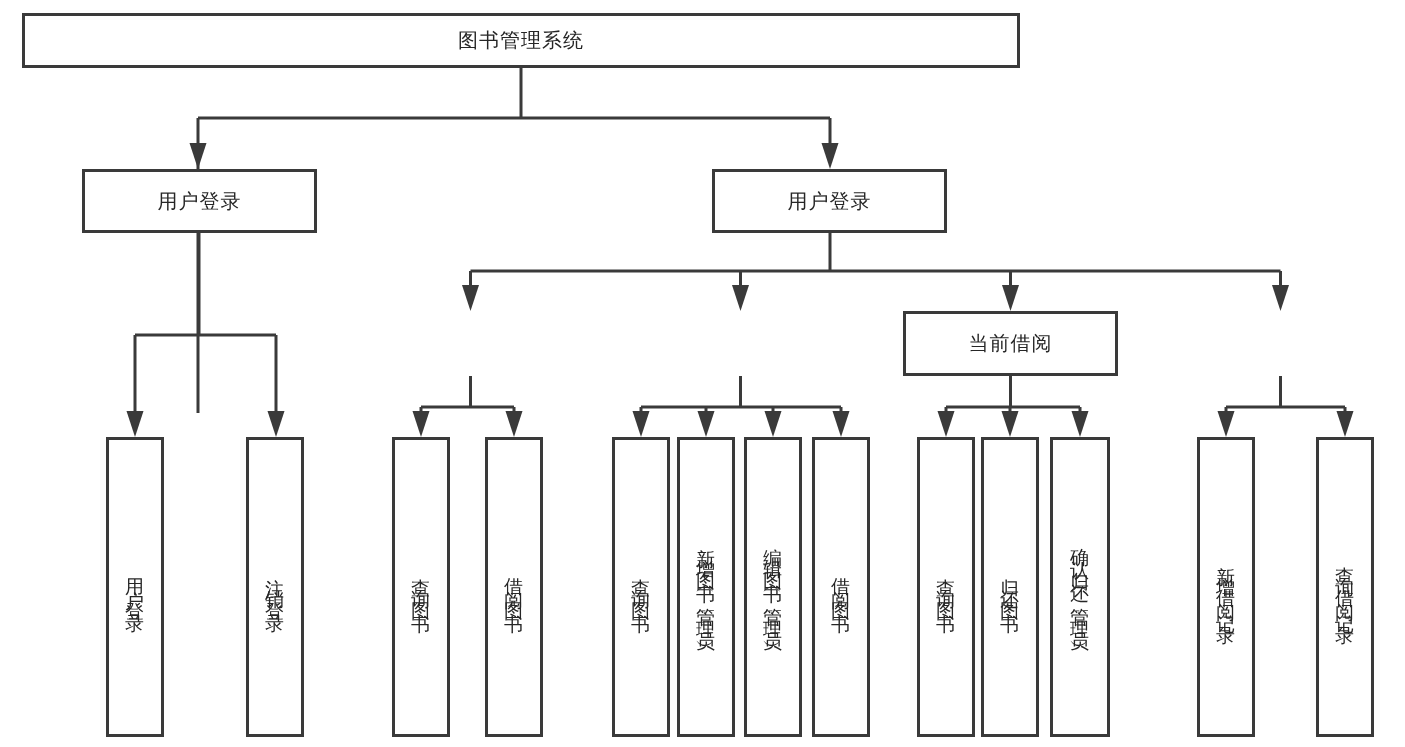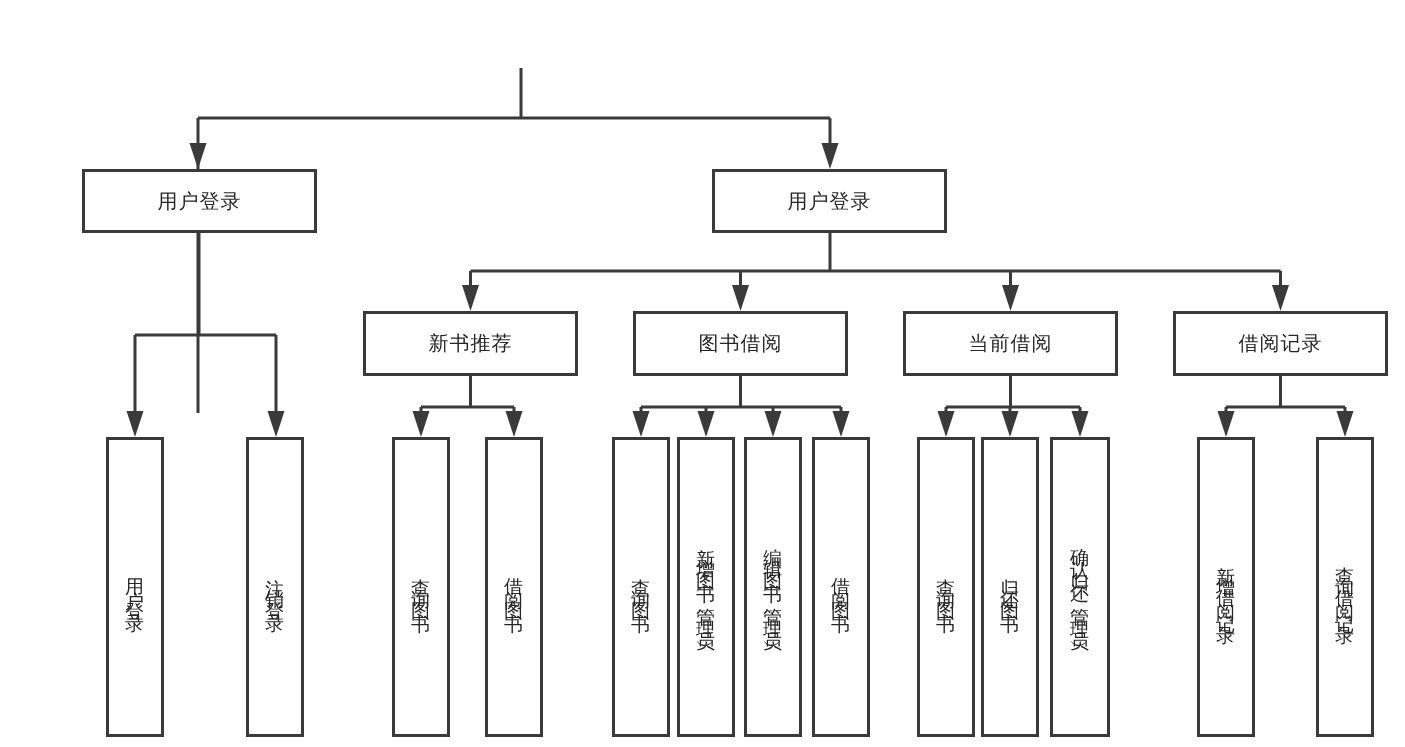--- a/index.html
+++ b/index.html
@@ -79,39 +79,33 @@
     <path d="M1010.5 376 V407 M946 407 H1080 M946 407 V415 M1010 407 V415 M1080 407 V415"></path>
     <polygon points="937.5,411 954.5,411 946,437"></polygon>
     <polygon points="1001.5,411 1018.5,411 1010,437"></polygon>
     <polygon points="1071.5,411 1088.5,411 1080,437"></polygon>
 
     <path d="M1280.5 376 V407 M1226 407 H1345 M1226 407 V415 M1345 407 V415"></path>
     <polygon points="1217.5,411 1234.5,411 1226,437"></polygon>
     <polygon points="1336.5,411 1353.5,411 1345,437"></polygon>
   </svg>
 
+  <div class="node lvl1">
+    <span>图书管理系统</span>
+  </div>
 
   <div class="node lvl2" style="left:82px;">
     <span>用户登录</span>
   </div>
   <div class="node lvl2" style="left:712px;">
     <span>用户登录</span>
   </div>
 
-  <div class="node lvl3" style="left:363px;">
-    <span>新书推荐</span>
-  </div>
-  <div class="node lvl3" style="left:633px;">
-    <span>图书借阅</span>
-  </div>
   <div class="node lvl3" style="left:903px;">
     <span>当前借阅</span>
-  </div>
-  <div class="node lvl3" style="left:1173px;">
-    <span>借阅记录</span>
   </div>
 
   <div class="node leaf" style="left:106px;">
     <span class="vtext">用户登录</span>
   </div>
   <div class="node leaf" style="left:246px;">
     <span class="vtext">注销登录</span>
   </div>
 
   <div class="node leaf" style="left:392px;">

